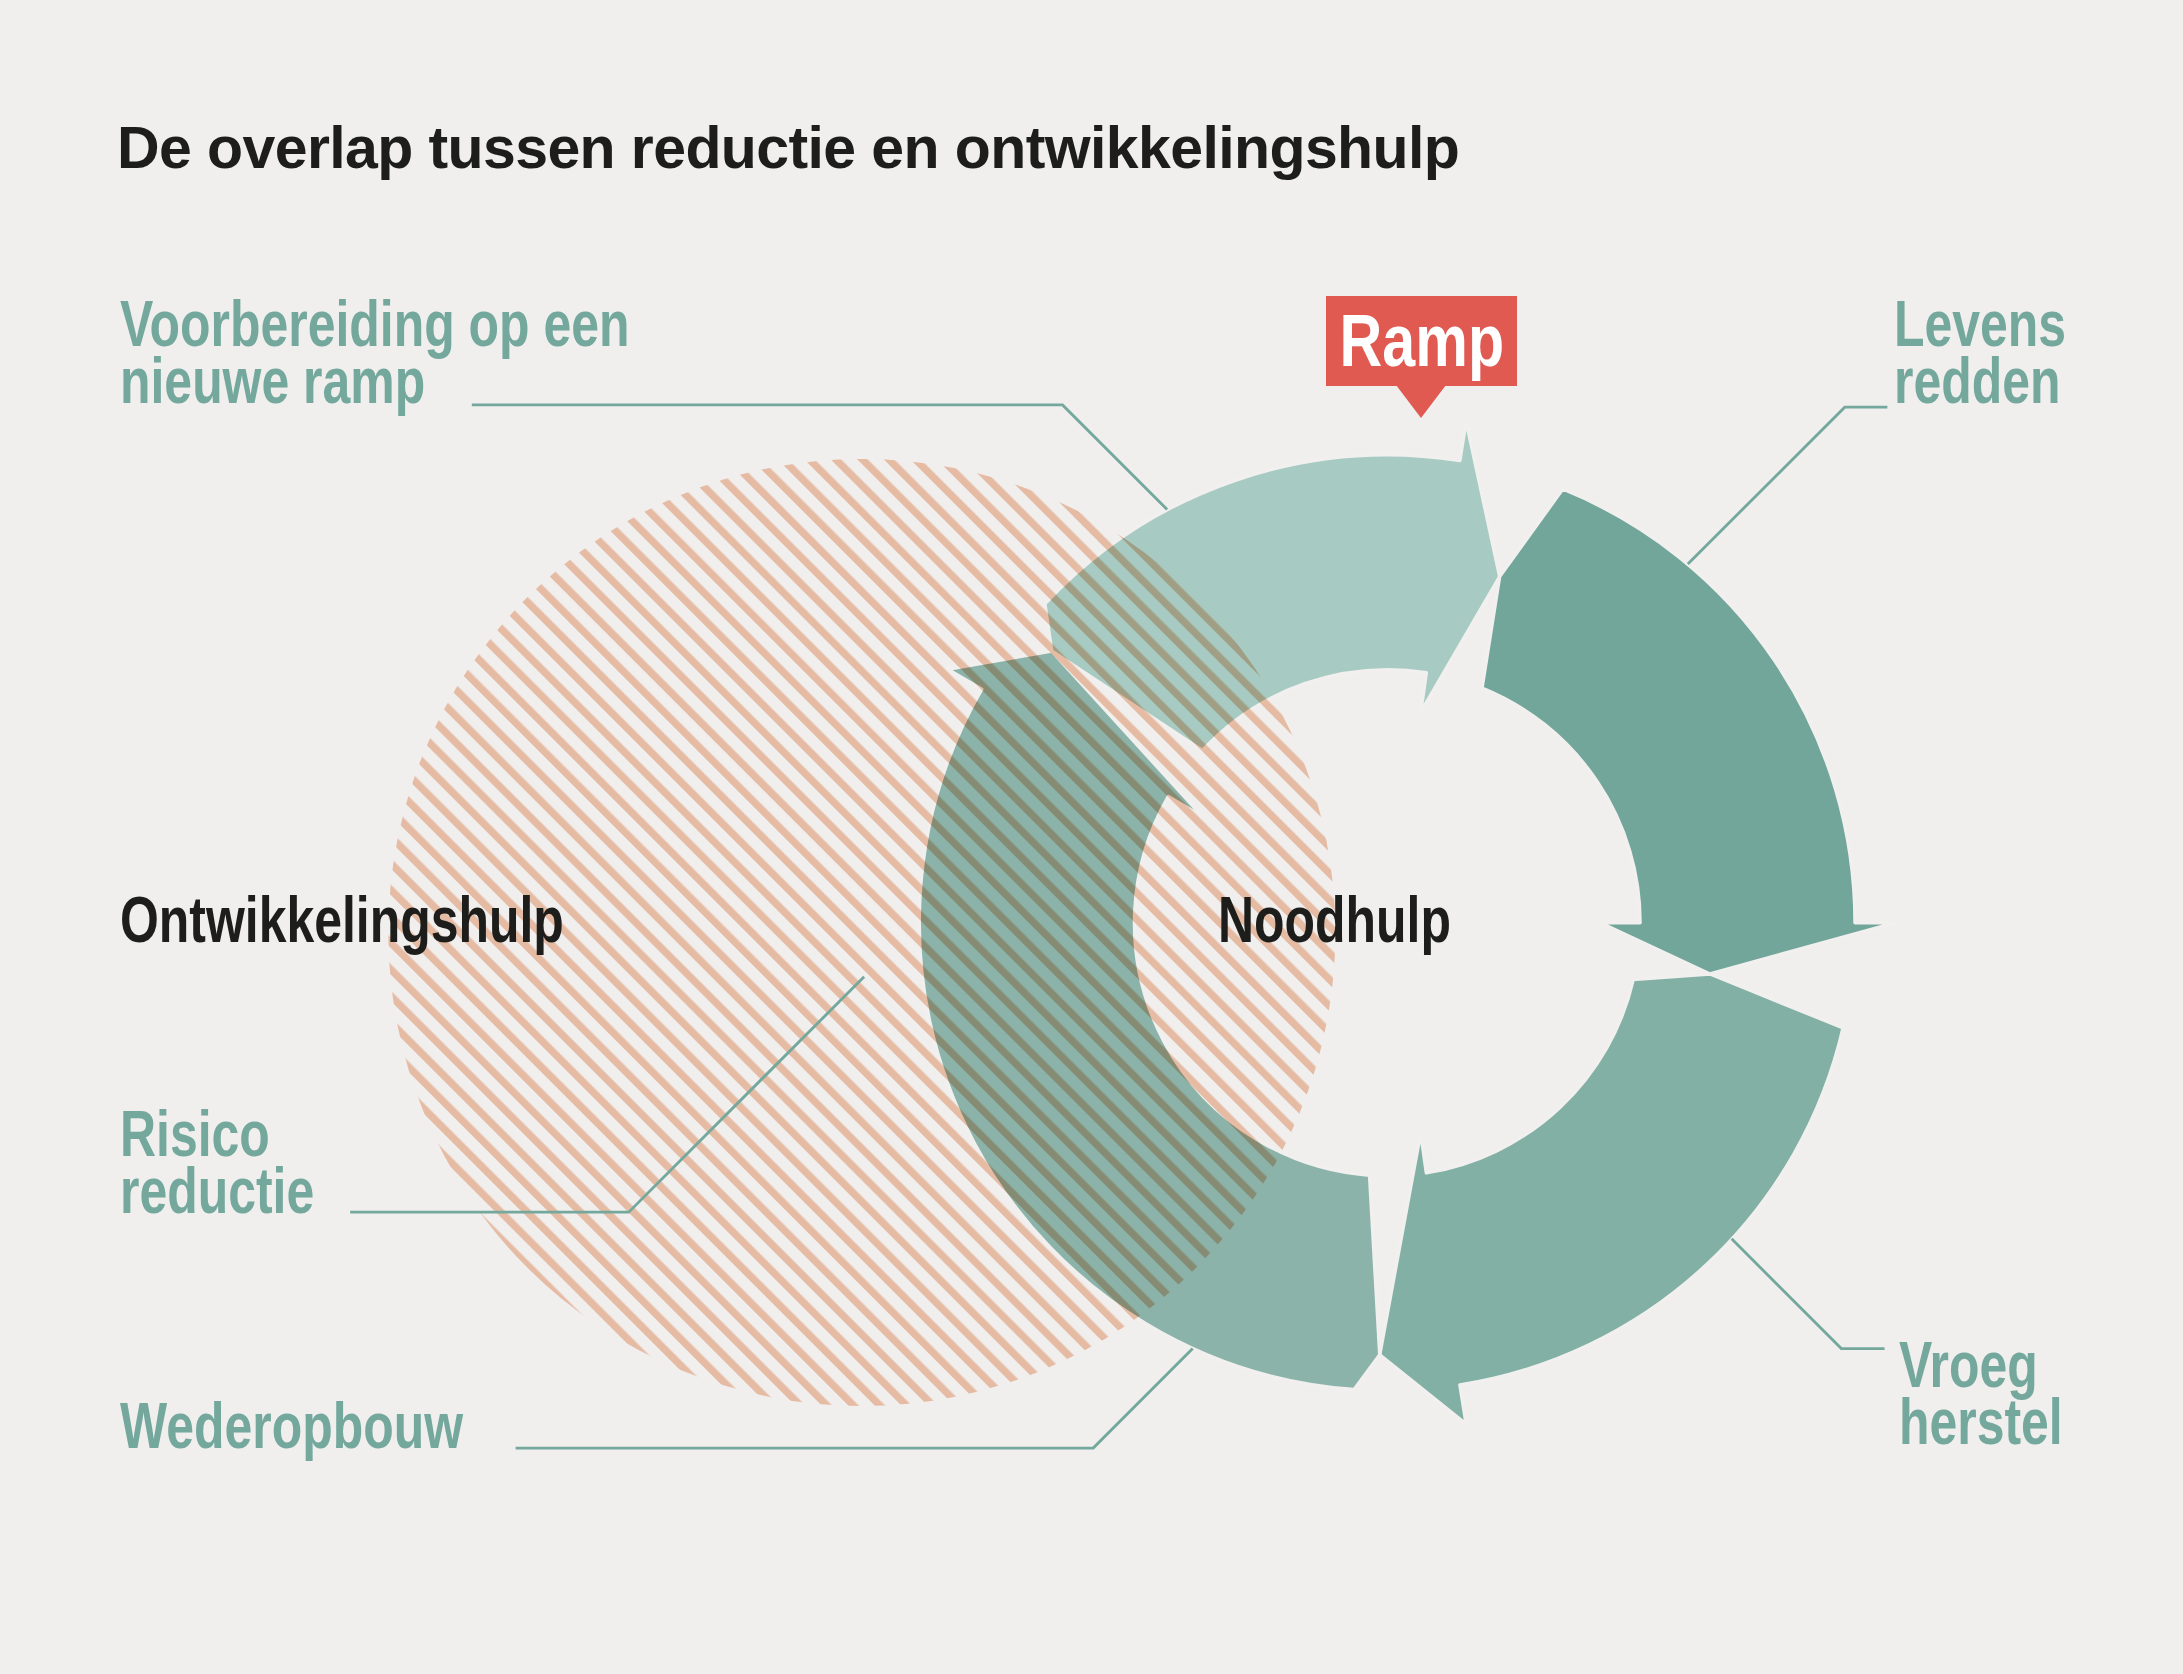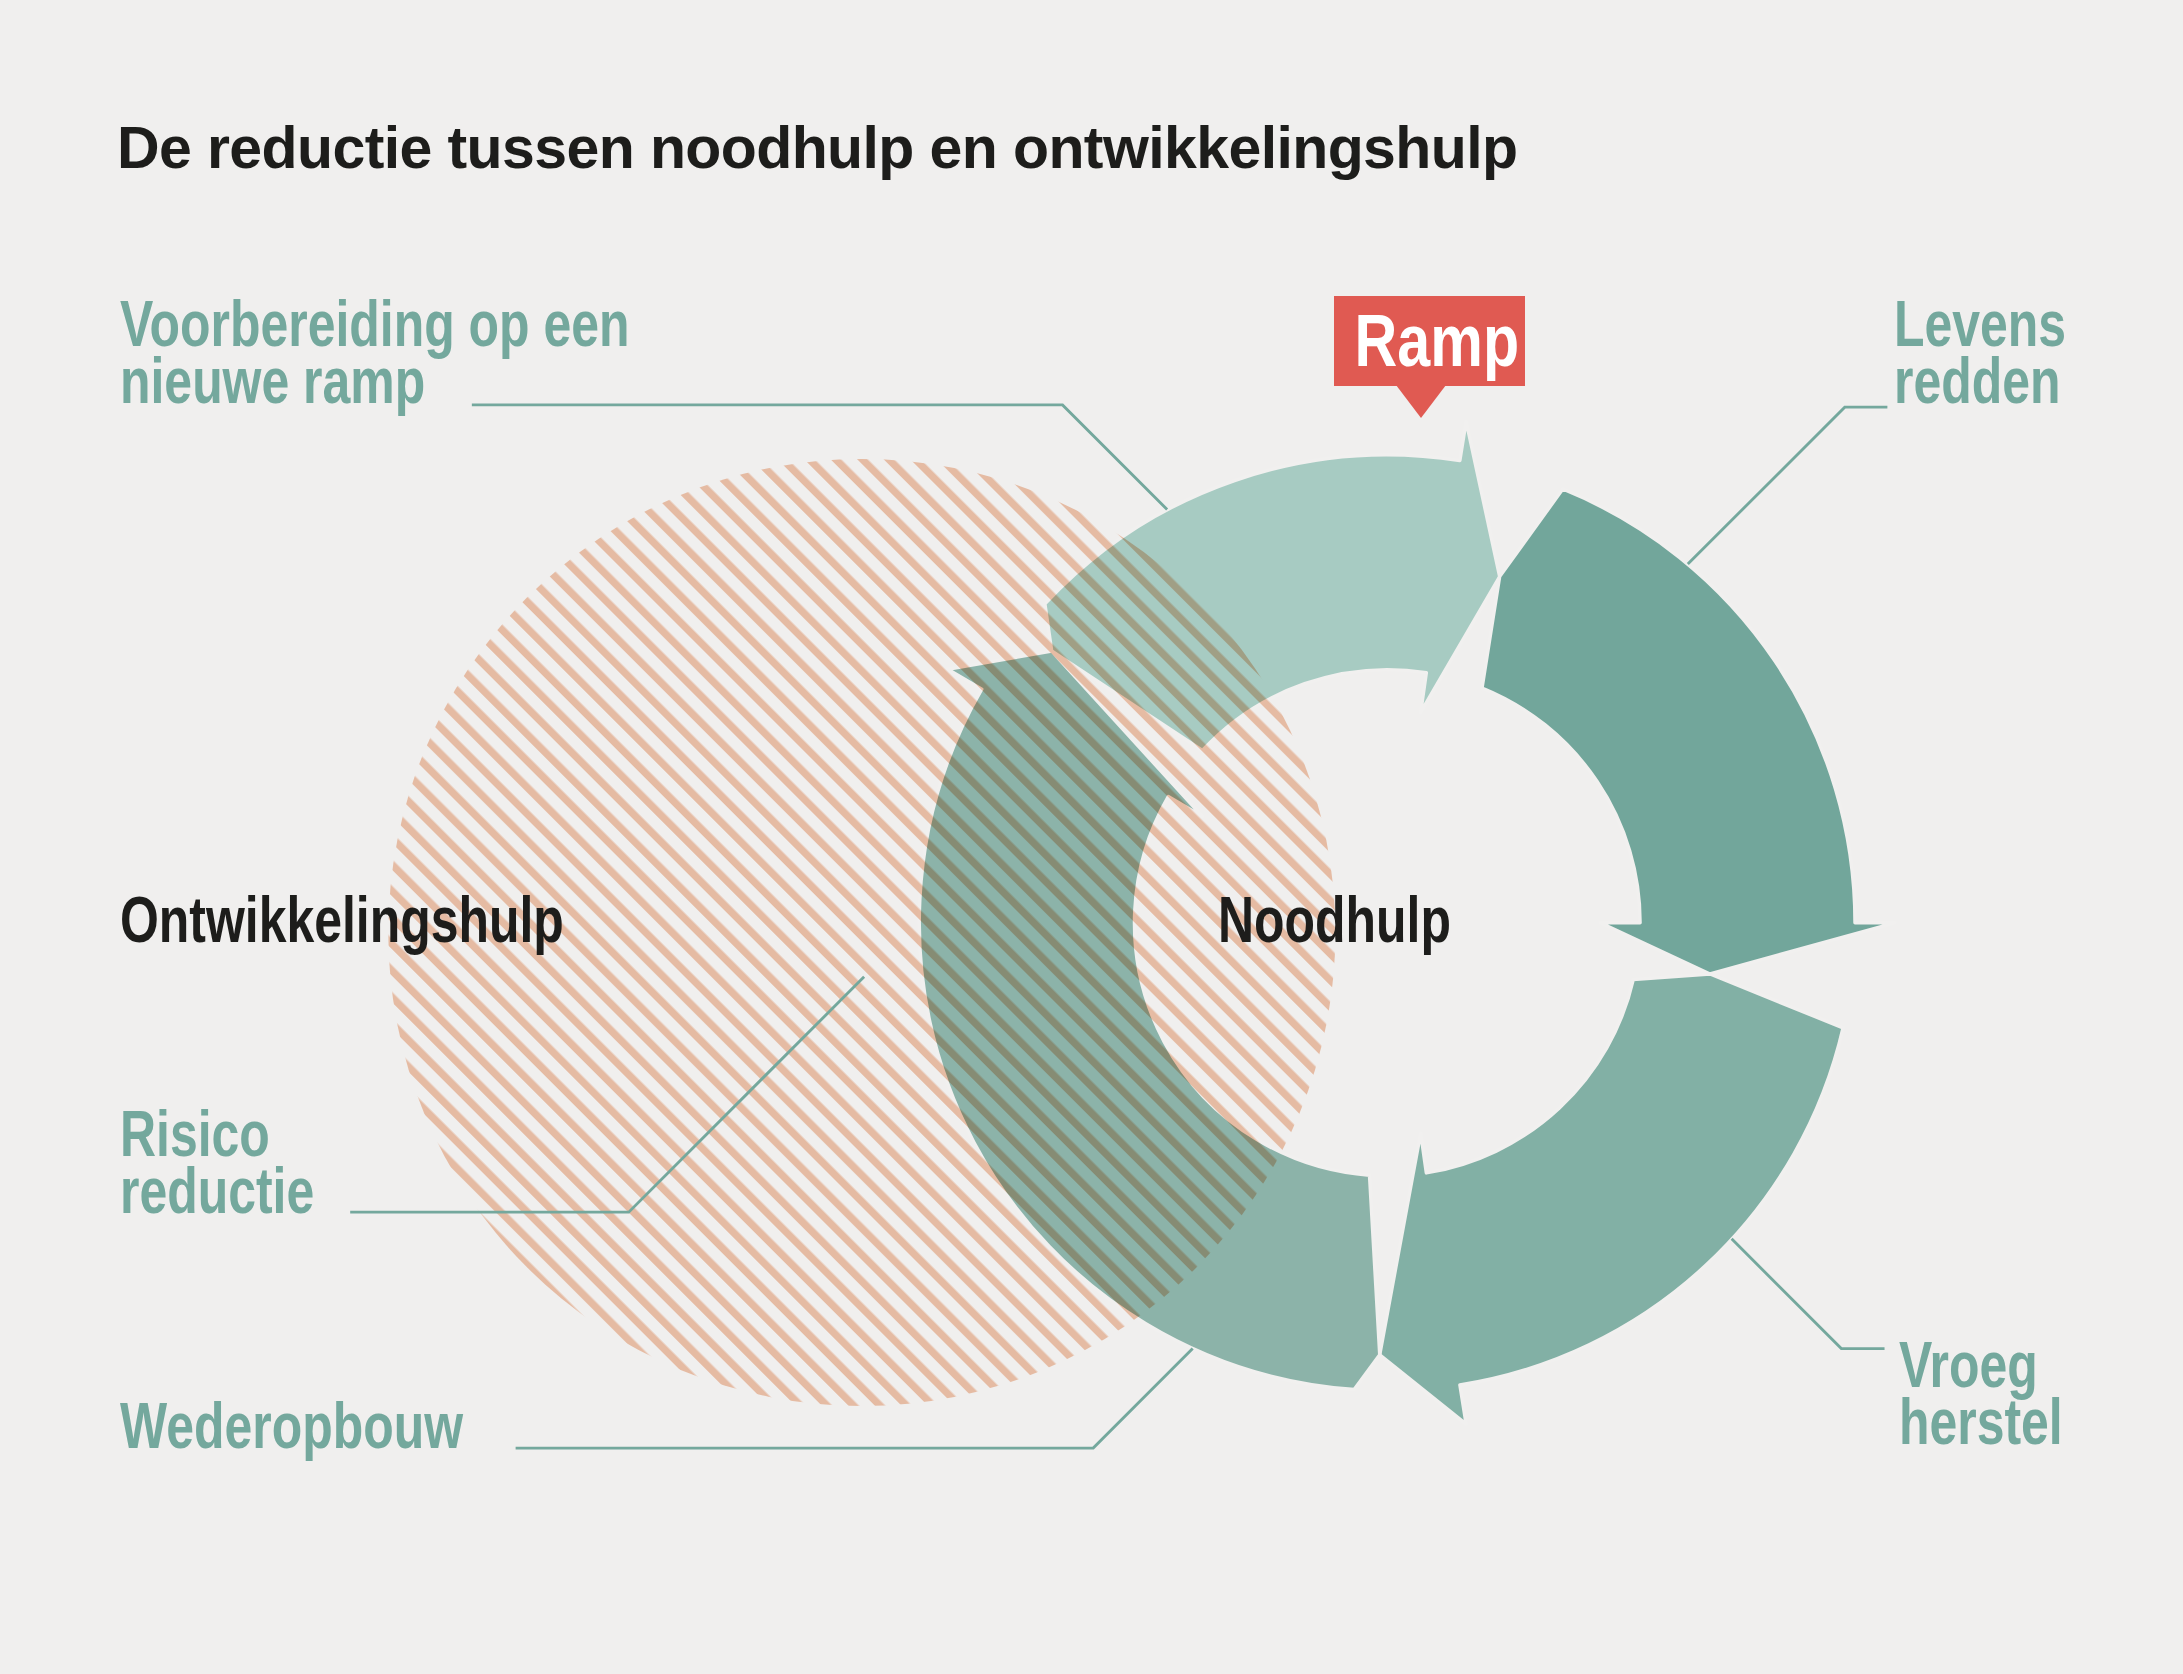--- a/index.html
+++ b/index.html
@@ -28,21 +28,21 @@
   .lbl-voorbereiding{left:120px;top:296px;}
   .lbl-levens{left:1894px;top:296px;}
   .lbl-risico{left:120px;top:1106px;}
   .lbl-wederopbouw{left:120px;top:1398px;}
   .lbl-vroeg{left:1899px;top:1337px;}
   .lbl-ontwikkelingshulp{left:120px;top:892px;}
   .lbl-noodhulp{left:1218px;top:892px;}
   .ramp-tag{
     left:1326px;top:296px;width:191px;height:90px;
     background:var(--red);
-    display:flex;align-items:center;margin-left:8px;
+    display:flex;align-items:center;justify-content:center;
   }
   .ramp-tag .txt{
     color:var(--white);font-size:74px;font-weight:bold;line-height:74px;
     transform:scaleX(0.8);transform-origin:center;
   }
   .ramp-pointer{
     left:1396px;top:385px;width:0;height:0;
     border-left:25.6px solid transparent;
     border-right:25.6px solid transparent;
     border-top:33px solid var(--red);
@@ -69,21 +69,21 @@
 
   <g fill="none" style="stroke:var(--teal_text);stroke-width:5;">
     <path d="M830,712 H1869 L2053,896"></path>
     <path d="M3320,716 H3245 L2969,992"></path>
     <path d="M616,2132 H1106 L1520,1718"></path>
     <path d="M907,2547 H1923 L2098,2372"></path>
     <path d="M3046,2179 L3239,2372 H3315"></path>
   </g>
 </svg>
 
-<div class="abs page-title">De reductie tussen noodhulp en ontwikkelingshulp</div>
+<div class="abs page-title">De overlap tussen reductie en ontwikkelingshulp</div>
 
 <div class="abs ramp-tag">
   <span class="txt">Ramp</span>
 </div>
 <div class="abs ramp-pointer"></div>
 
 <div class="abs cycle-label lbl-voorbereiding">
   <div>Voorbereiding op een</div>
   <div>nieuwe ramp</div>
 </div>

